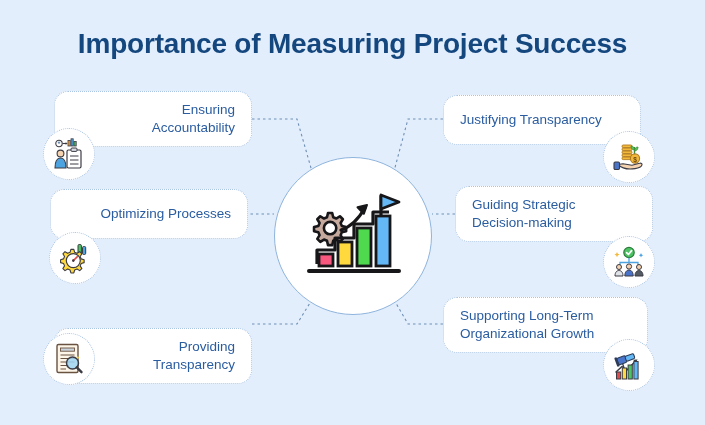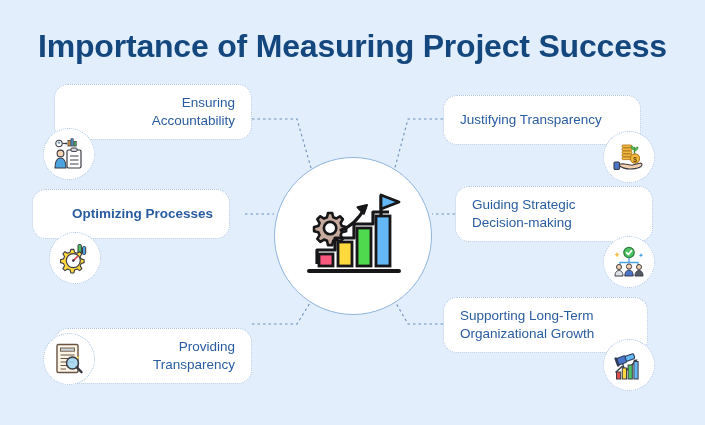--- a/index.html
+++ b/index.html
@@ -20,21 +20,21 @@
     background: #e3eefc;
   }
 
   
   #page-title {
     position: absolute;
     top: 28px;
     left: 0;
     width: 705px;
     text-align: center;
-    font-size: 32px;
+    font-size: 28px;
     font-weight: bold;
     color: #15477f;
     letter-spacing: -0.2px;
   }
 
   
   #connectors {
     position: absolute;
     top: 0;
     left: 0;
@@ -83,22 +83,22 @@
     text-align: right;
   }
   .card.right {
     justify-content: flex-start;
   }
   .card.right .card-label {
     text-align: left;
   }
 
   
-  #card-accountability { left: 54px;  top: 84px;  width: 198px; height: 56px; }
-  #card-optimizing     { left: 32px;  top: 189px; width: 198px; height: 50px; font-weight: bold; }
+  #card-accountability { left: 54px;  top: 91px;  width: 198px; height: 56px; }
+  #card-optimizing     { left: 50px;  top: 189px; width: 198px; height: 50px; }
   #card-transparency   { left: 54px;  top: 296px; width: 198px; height: 56px; margin-top: 32px; }
 
   
   #card-investments    { left: 443px; top: 95px;  width: 198px; height: 50px; }
   #card-decision       { left: 455px; top: 186px; width: 198px; height: 56px; }
   #card-growth         { left: 443px; top: 297px; width: 205px; height: 56px; }
 
   
   .icon-badge {
     position: absolute;

